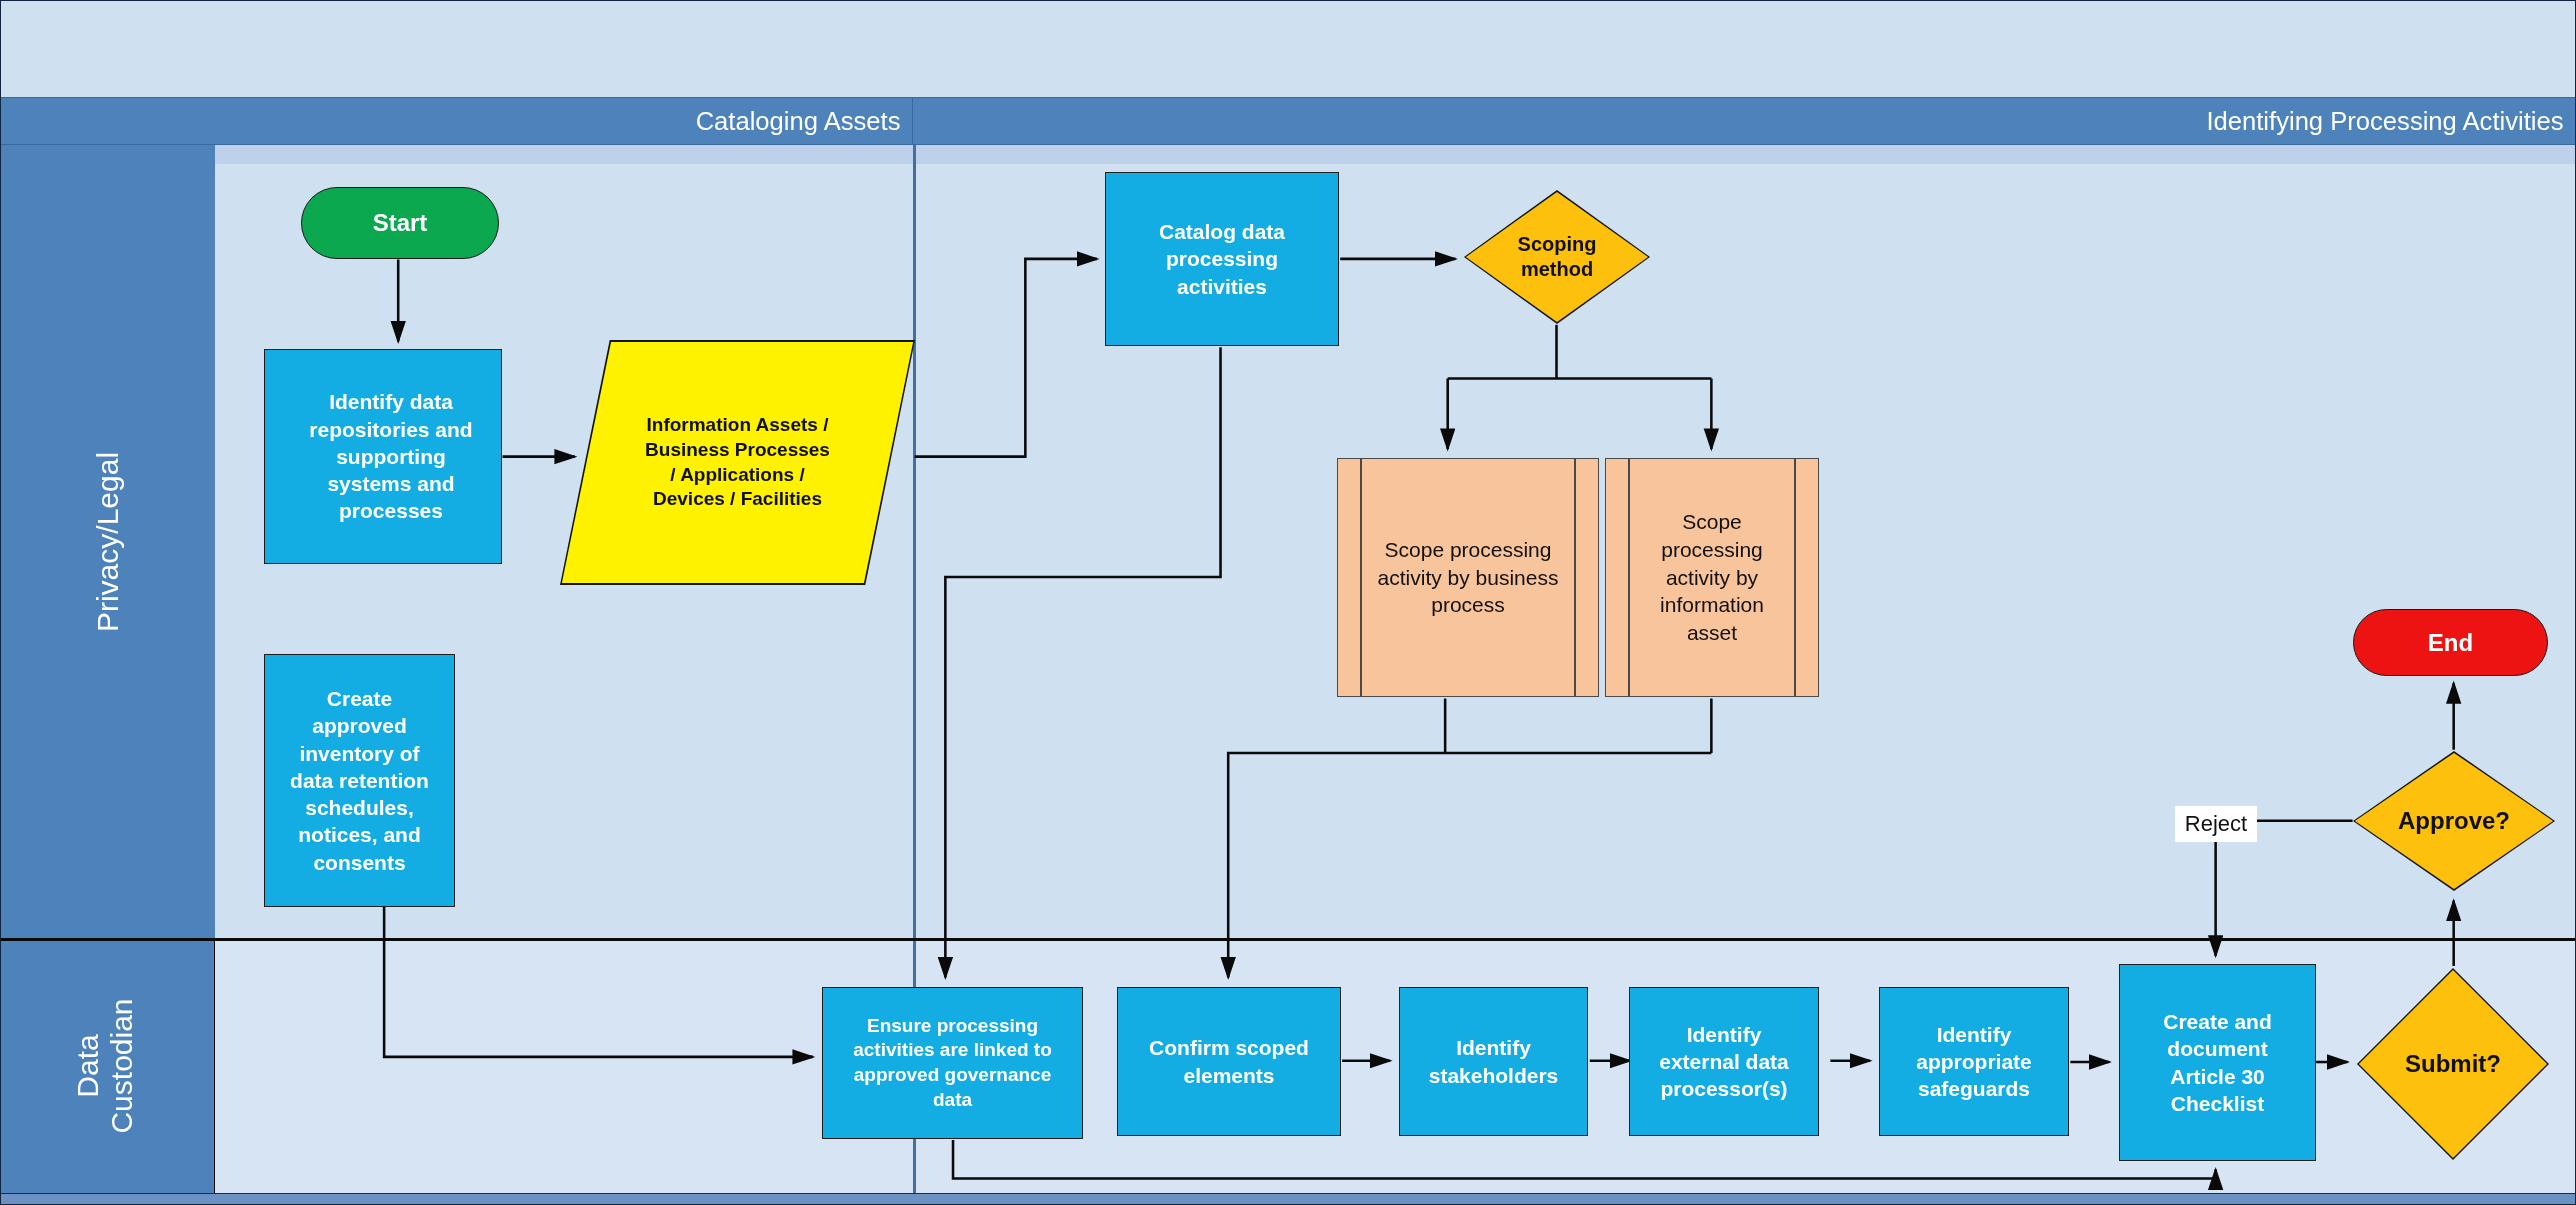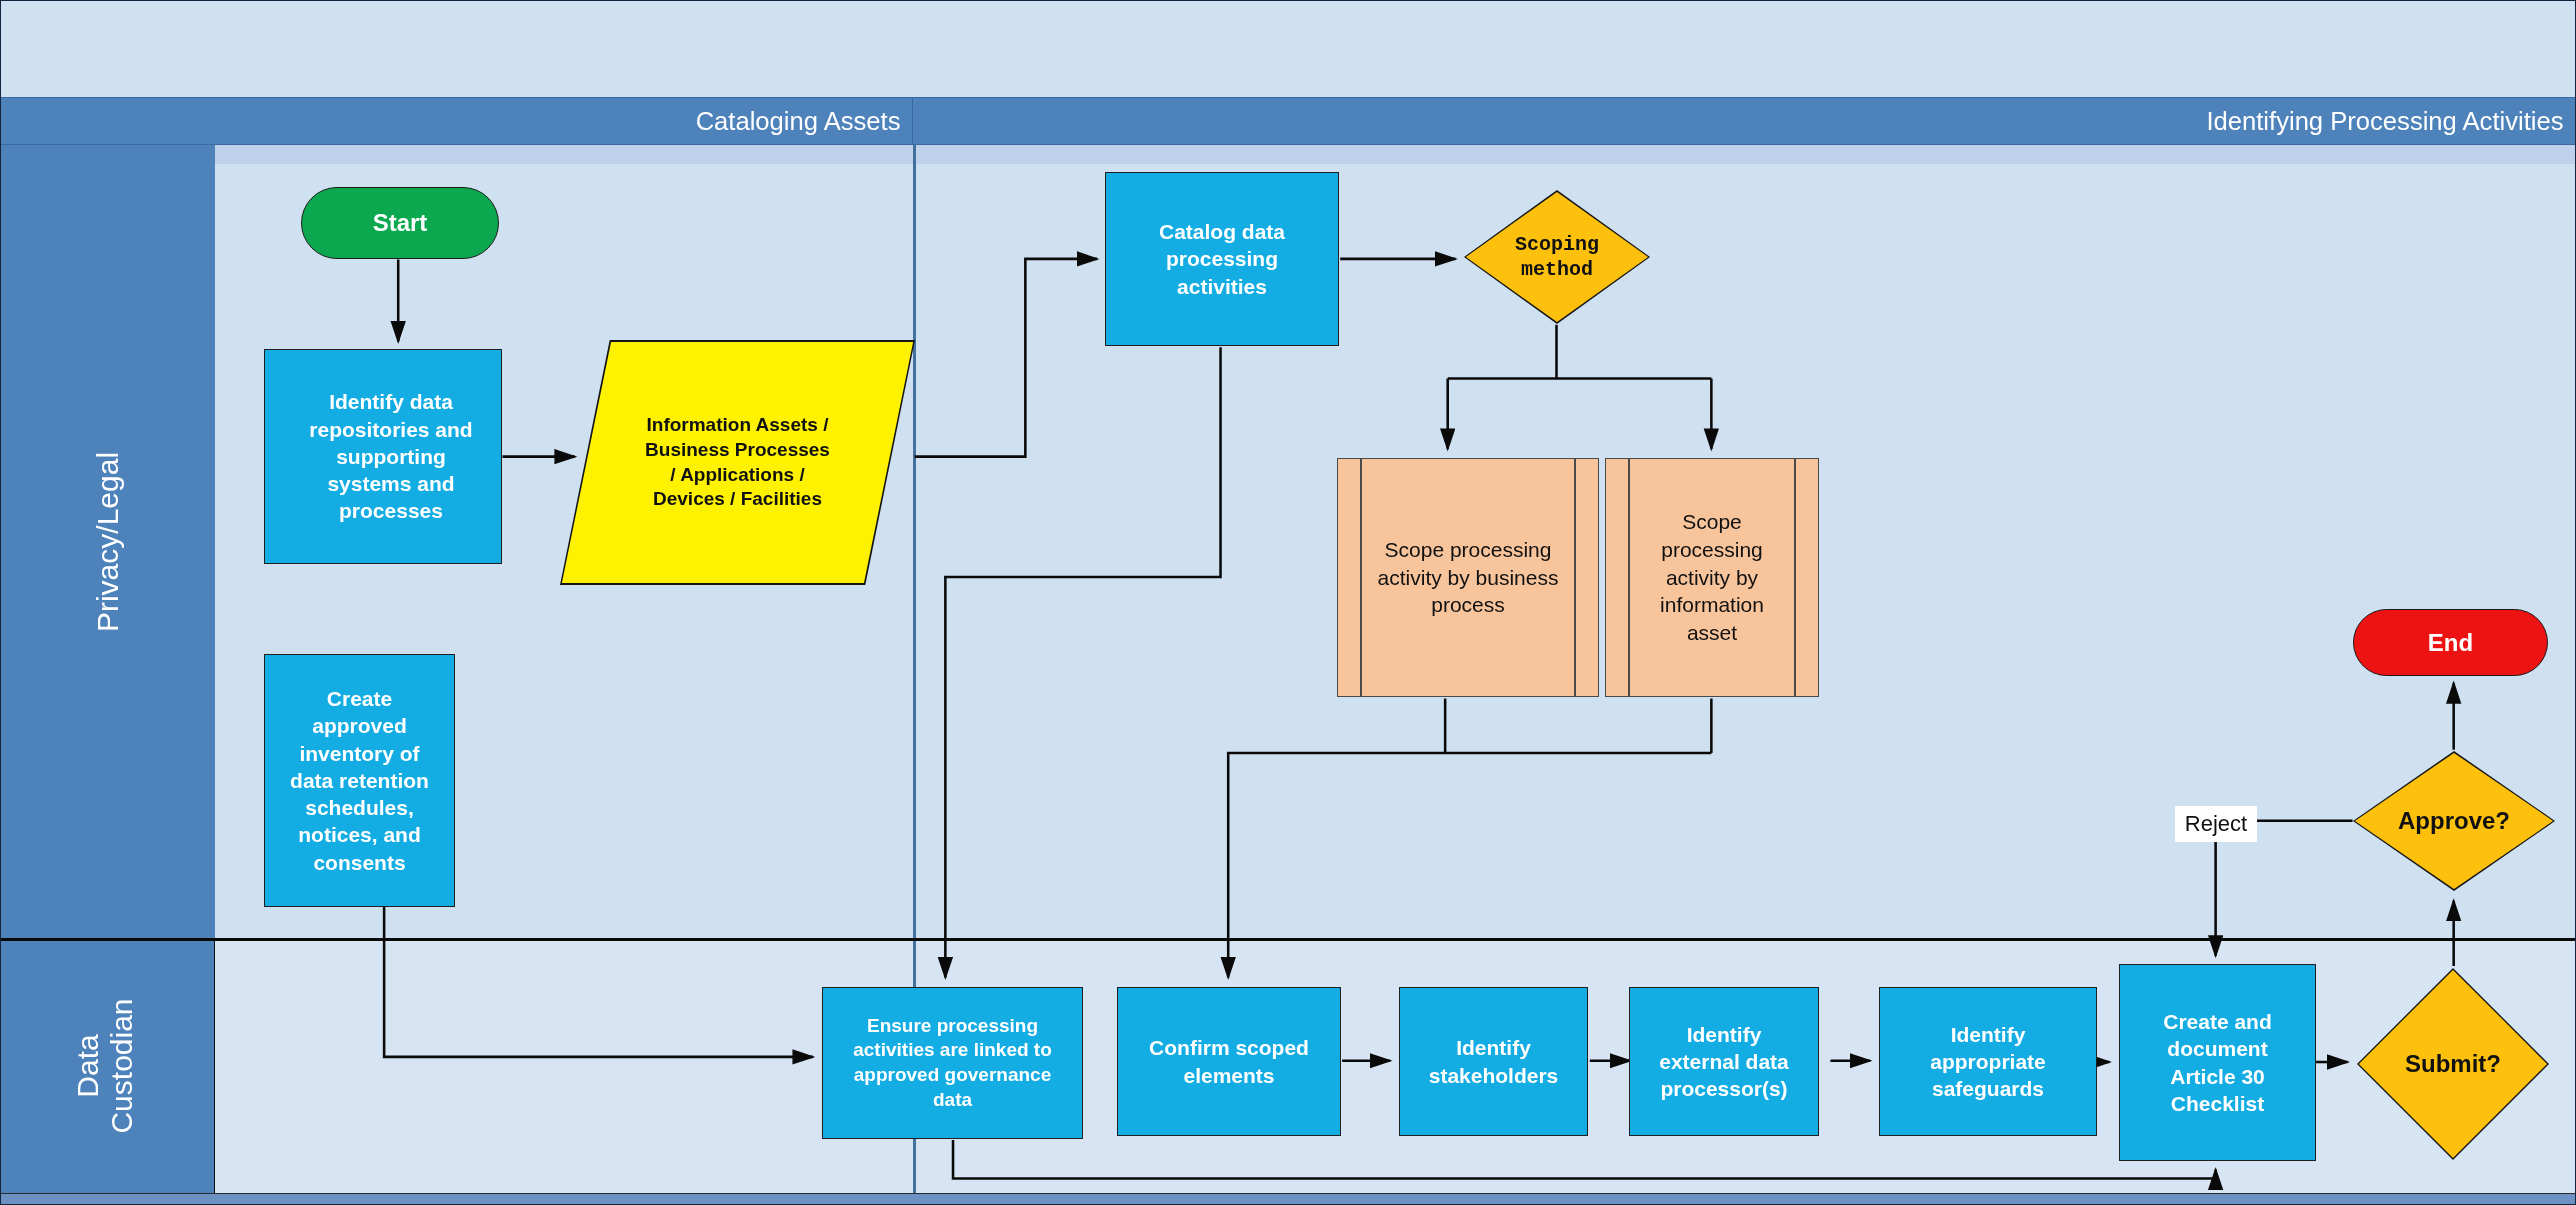--- a/index.html
+++ b/index.html
@@ -41,35 +41,35 @@
   .term{border:1.9px solid #1a1a1a;color:#fff;font-weight:bold;font-size:24px;}
   #n-start{left:300px;top:186px;width:198px;height:72px;border-radius:37px;background:#0ba850;}
   #n-end{left:2352px;top:608px;width:195px;height:67px;border-radius:35px;background:#ee1313;}
   #n-identify{left:263px;top:348px;width:238px;height:215px;font-size:21px;padding-left:16px;}
   #n-catalog{left:1104px;top:171px;width:234px;height:174px;font-size:21px;}
   #n-inventory{left:263px;top:653px;width:191px;height:253px;font-size:21px;}
   #n-ensure{left:821px;top:986px;width:261px;height:152px;font-size:19px;}
   #n-confirm{left:1116px;top:986px;width:224px;height:149px;font-size:21px;}
   #n-stakeholders{left:1398px;top:986px;width:189px;height:149px;font-size:21px;}
   #n-external{left:1628px;top:986px;width:190px;height:149px;font-size:21px;}
-  #n-safeguards{left:1878px;top:986px;width:218px;height:149px;font-size:21px;}
+  #n-safeguards{left:1878px;top:986px;width:190px;height:149px;font-size:21px;}
   #n-article30{left:2118px;top:963px;width:197px;height:197px;font-size:21px;}
   .pre{background:#f8c49b;border:1.9px solid #4a4a4a;color:#111;font-size:21px;}
   .pre::before,.pre::after{content:"";position:absolute;top:0;bottom:0;width:1.9px;background:#4a4a4a;}
   .pre::before{left:22px;} .pre::after{right:22px;}
   .pre span{display:block;padding:0 31px;line-height:1.32;}
   #n-scope-bp{left:1336px;top:457px;width:262px;height:239px;}
   #n-scope-ia{left:1604px;top:457px;width:214px;height:239px;}
   .diamond{clip-path:polygon(50% 0,100% 50%,50% 100%,0 50%);background:#141414;}
   .diamond-in{position:absolute;inset:1.9px;clip-path:polygon(50% 0,100% 50%,50% 100%,0 50%);
     background:#fdc10d;display:flex;align-items:center;justify-content:center;text-align:center;
     color:#111;font-weight:bold;}
   #n-scoping{left:1463px;top:189px;width:186px;height:134px;}
   #n-scoping .diamond-in{font-size:20px;line-height:1.25;}
-  #n-scoping .diamond-in span{max-width:115px;font-family:Liberation Mono, monospace;}
+  #n-scoping .diamond-in span{max-width:115px;}
   #n-approve{left:2352px;top:750px;width:202px;height:140px;}
   #n-approve .diamond-in{font-size:24px;}
   #n-submit{left:2356px;top:967px;width:192px;height:192px;}
   #n-submit .diamond-in{font-size:24px;}
   .para{clip-path:polygon(14% 0,100% 0,86% 100%,0 100%);background:#141414;}
   .para-in{position:absolute;inset:1.9px;clip-path:polygon(14% 0,100% 0,86% 100%,0 100%);
     background:#fff200;display:flex;align-items:center;justify-content:center;text-align:center;
     color:#111;font-weight:bold;font-size:19px;line-height:1.3;}
   .para-in span{max-width:192px;}
   #n-infoassets{left:559px;top:339px;width:355px;height:245px;}

